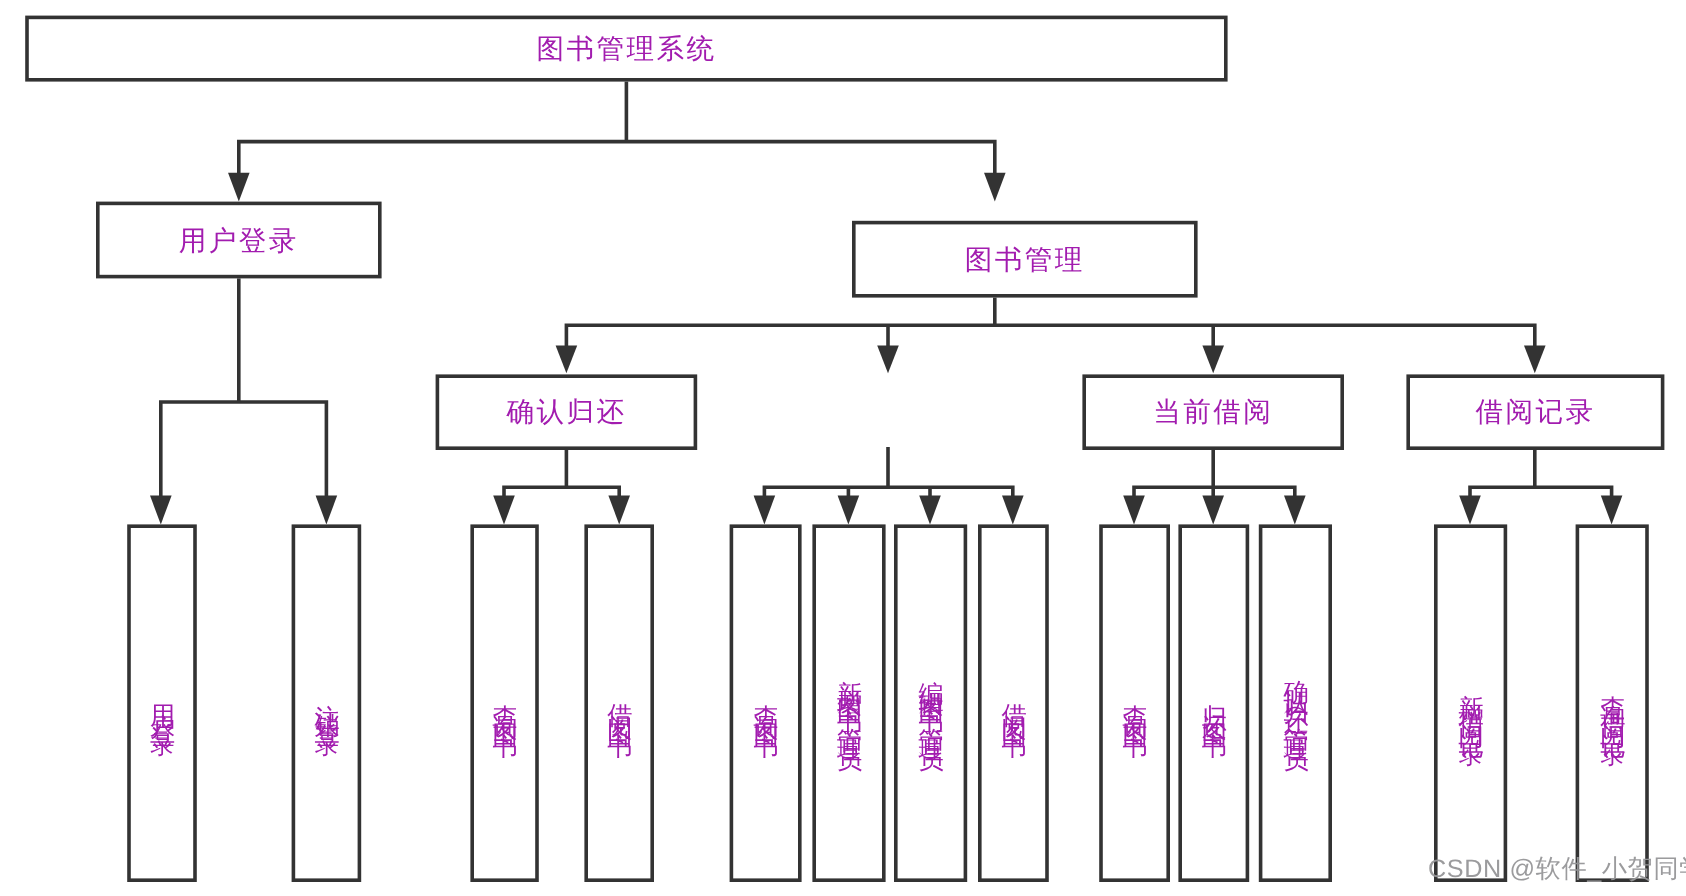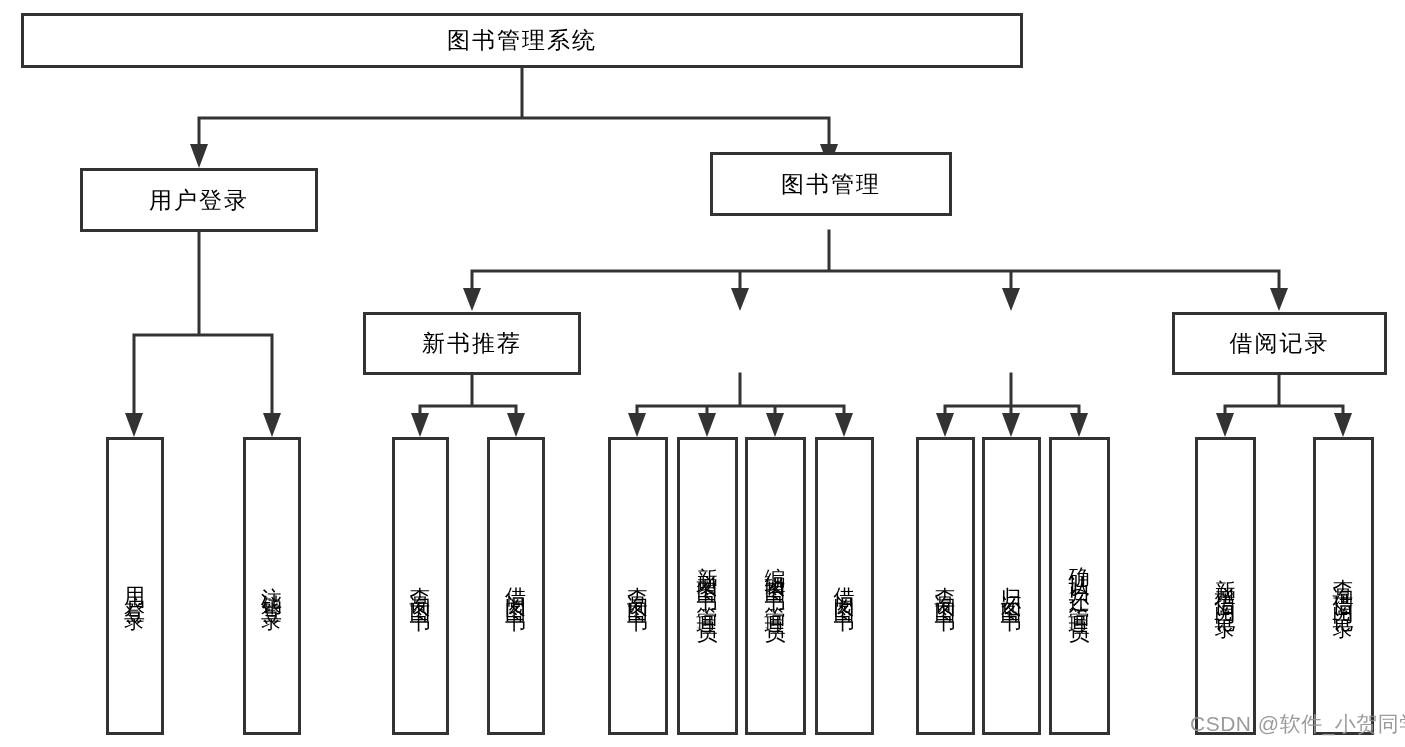--- a/index.html
+++ b/index.html
@@ -20,21 +20,21 @@
     left: 0;
     top: 0;
     width: 1405px;
     height: 747px;
   }
   .node {
     position: absolute;
     box-sizing: border-box;
     background: #ffffff;
     border: 3px solid #333333;
-    color: #000000;
+    color: #a21caf;
     display: flex;
     align-items: center;
     justify-content: center;
     text-align: center;
   }
   .hnode {
     font-size: 23px;
     letter-spacing: 2px;
     white-space: nowrap;
   }
@@ -103,23 +103,24 @@
       <polygon points="1079,437 1070,413 1088,413"></polygon>
 
       <polygon points="1225,437 1216,413 1234,413"></polygon>
       <polygon points="1343,437 1334,413 1352,413"></polygon>
     </g>
   </svg>
 
   <div class="node hnode" style="left:21px; top:13px; width:1002px; height:55px;">图书管理系统</div>
 
   <div class="node hnode" style="left:80px; top:168px; width:238px; height:64px;">用户登录</div>
-  <div class="node hnode" style="left:710px; top:152px; width:242px; height:64px;">图书管理</div>
+  <div class="node hnode" style="left:710px; top:184px; width:288px; height:64px;">图书管理</div>
 
-  <div class="node hnode" style="left:363px; top:312px; width:218px; height:63px;">新书推荐</div>
+  <div class="node hnode" style="left:363px; top:312px; width:218px; height:63px;">确认归还</div>
+  <div class="node hnode" style="left:902px; top:312px; width:218px; height:63px;">当前借阅</div>
   <div class="node hnode" style="left:1172px; top:312px; width:215px; height:63px;">借阅记录</div>
 
   <div class="node vnode" style="left:106px; top:437px; width:58px; height:298px;">用户登录</div>
   <div class="node vnode" style="left:243px; top:437px; width:58px; height:298px;">注销登录</div>
 
   <div class="node vnode" style="left:392px; top:437px; width:57px; height:298px;">查询图书</div>
   <div class="node vnode" style="left:487px; top:437px; width:58px; height:298px;">借阅图书</div>
 
   <div class="node vnode" style="left:608px; top:437px; width:60px; height:298px;">查询图书</div>
   <div class="node vnode" style="left:677px; top:437px; width:61px; height:298px;">新增图书（管理员）</div>

